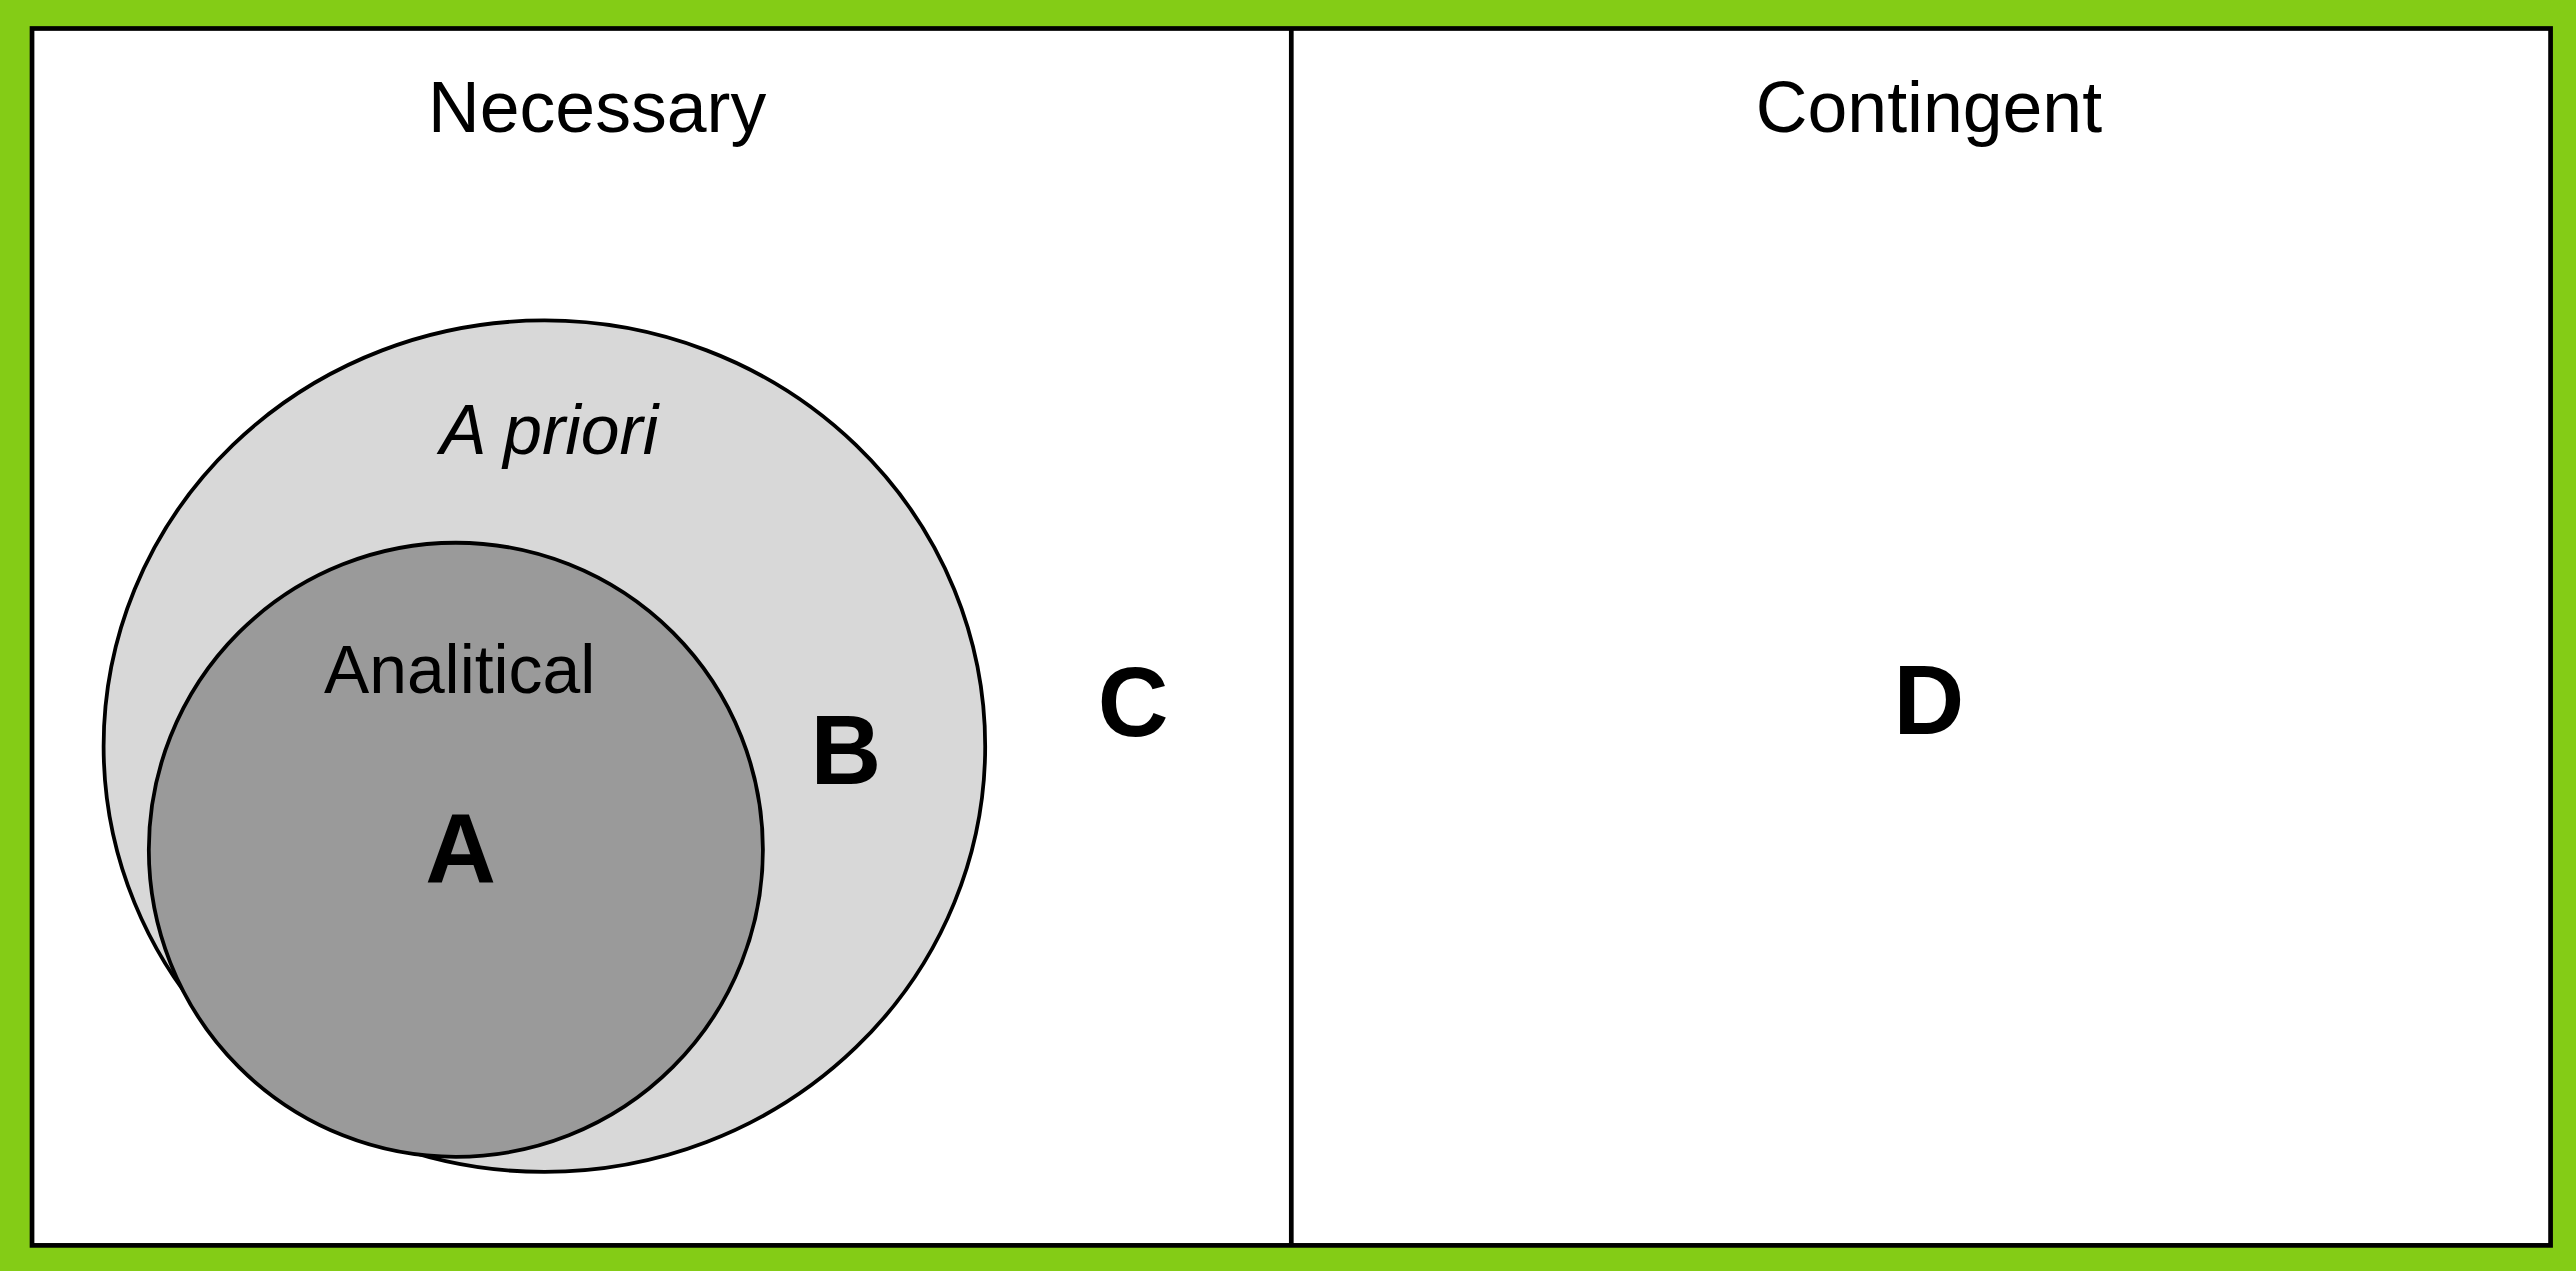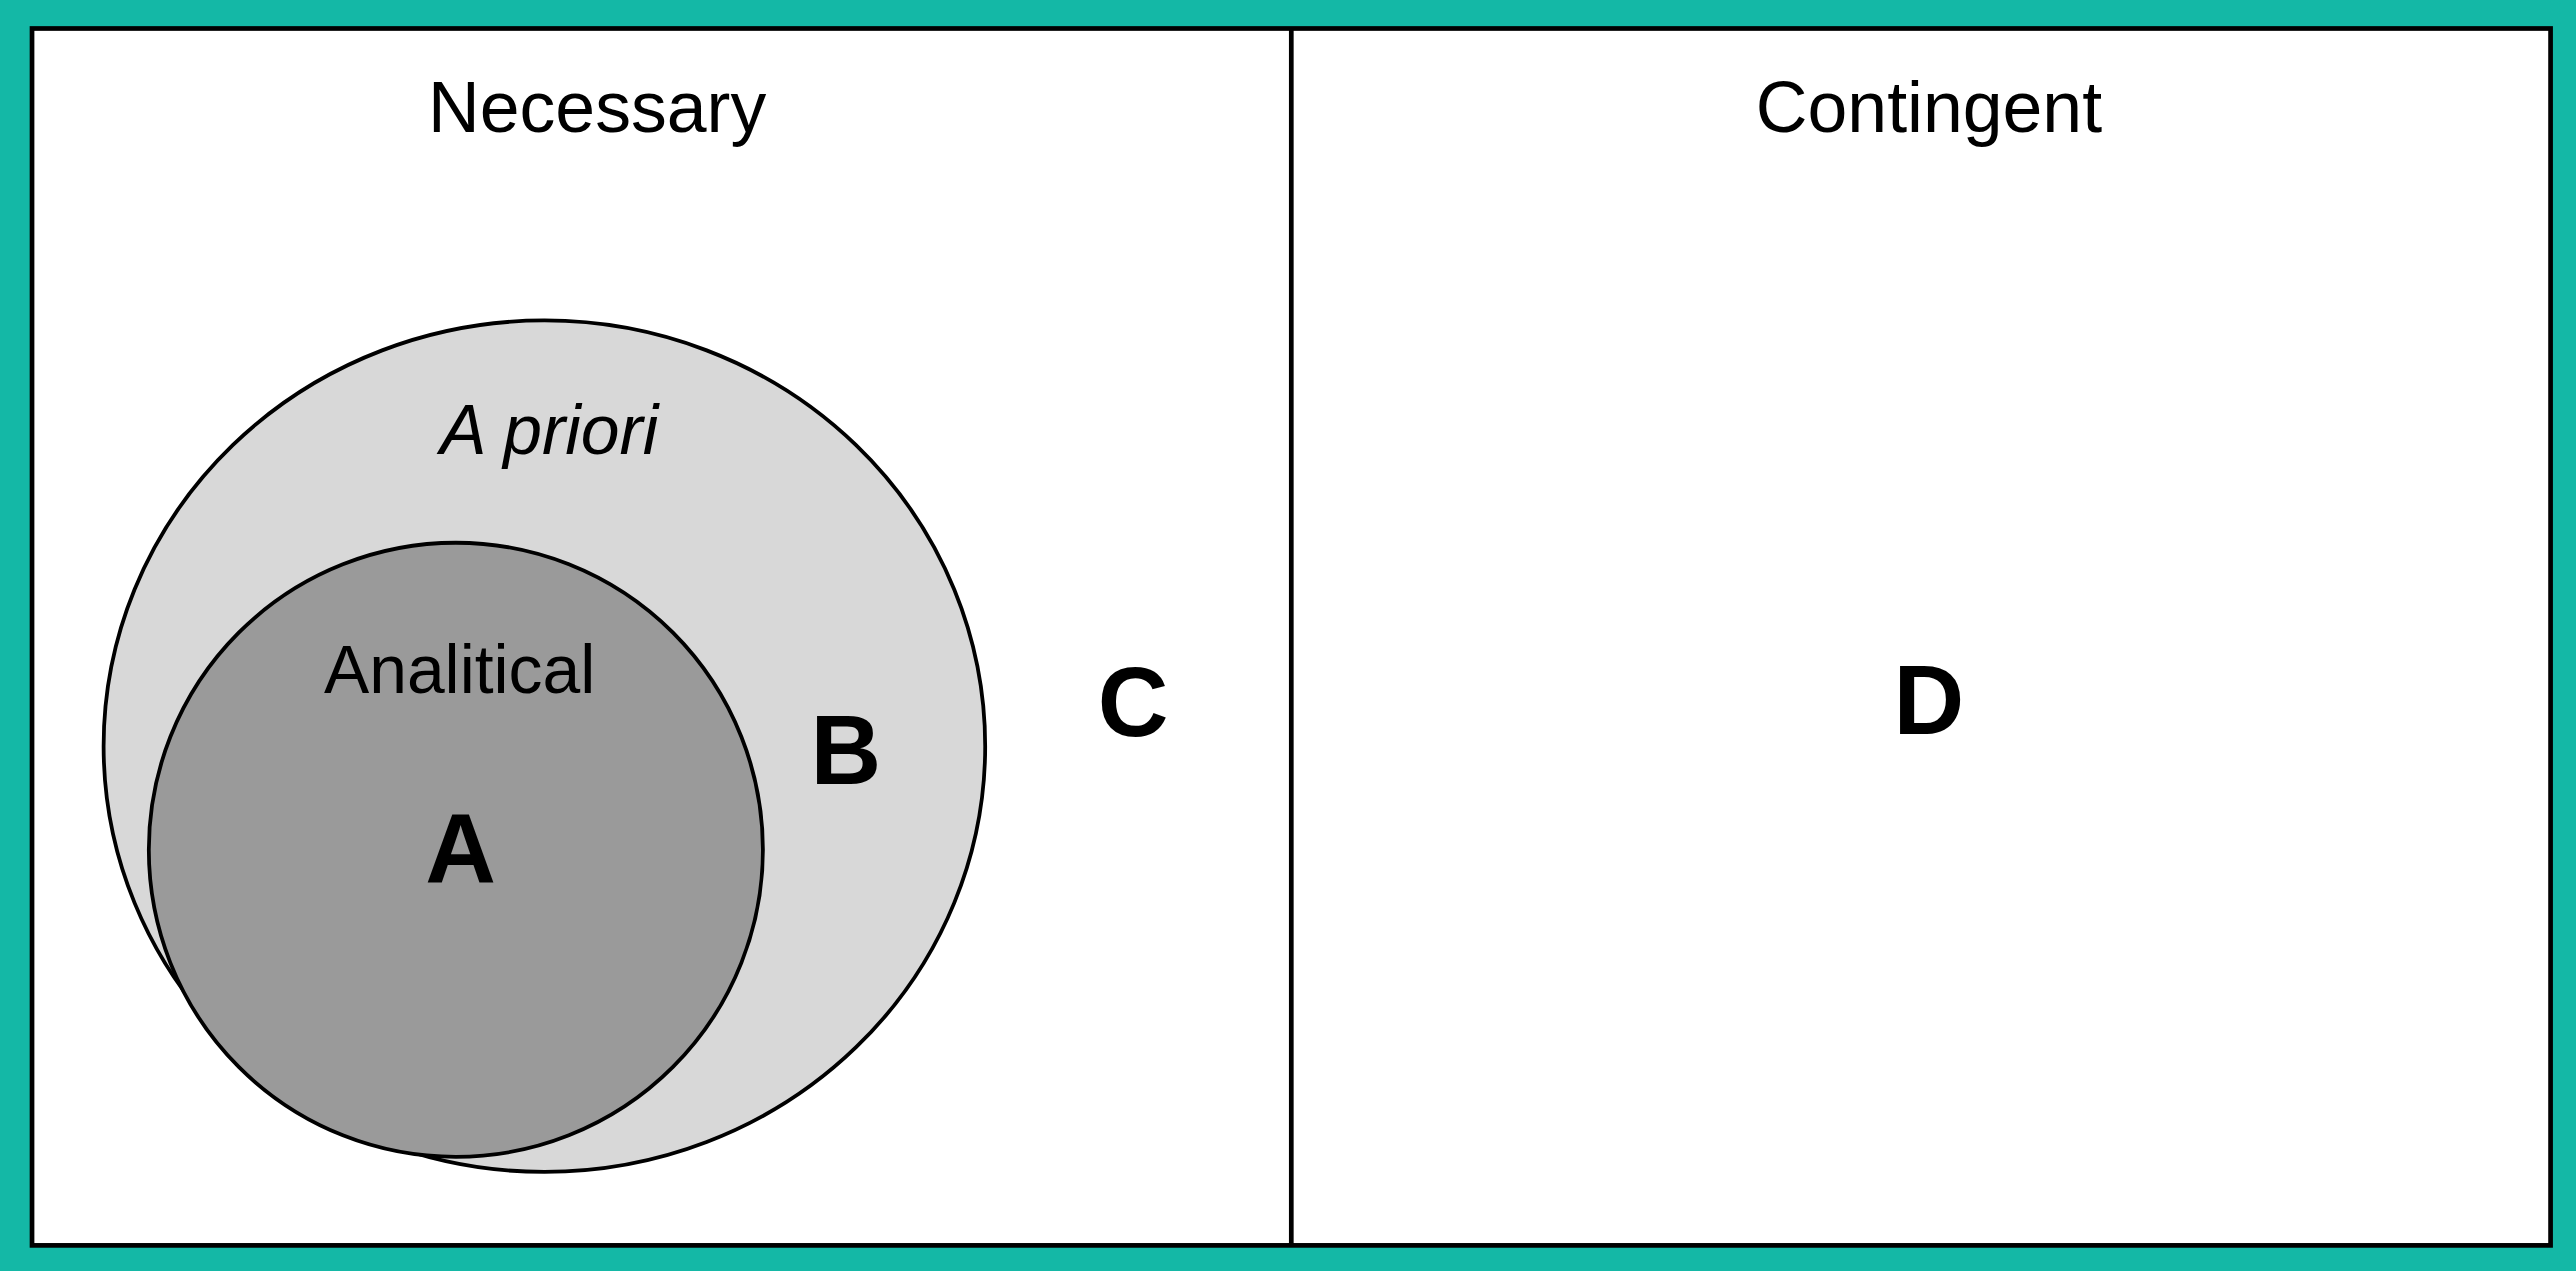--- a/index.html
+++ b/index.html
@@ -7,21 +7,21 @@
     width: 2576px;
     height: 1272px;
     background: #ffffff;
     font-family: "Liberation Sans", sans-serif;
     overflow: hidden;
   }
   .canvas {
     position: relative;
     width: 2576px;
     height: 1272px;
-    background: #14b8a6;
+    background: #84cc16;
   }
   svg { display: block; }
   .frame     { fill: #ffffff; stroke: #000000; stroke-width: 5; }
   .divider   { stroke: #000000; stroke-width: 5; }
   .circle    { stroke: #000000; stroke-width: 4; }
   .panel-title {
     font-size: 76px;
     fill: #000000;
     text-anchor: middle;
     font-family: "Liberation Sans", sans-serif;

